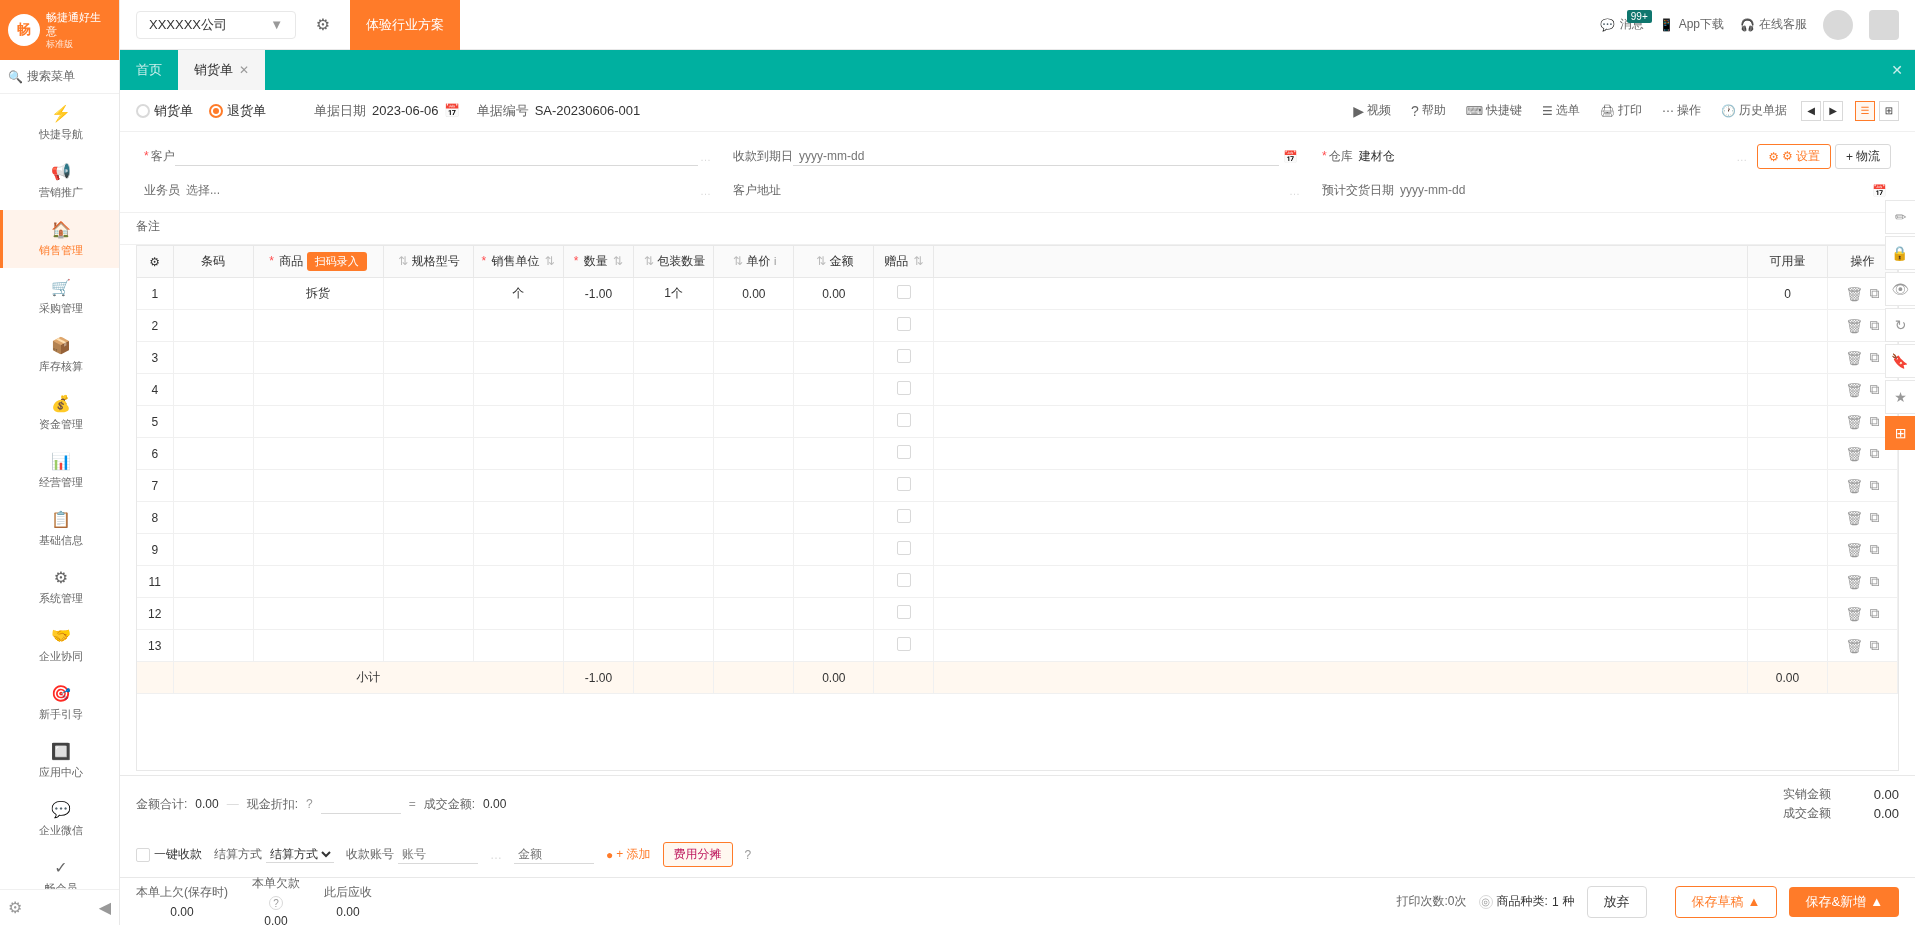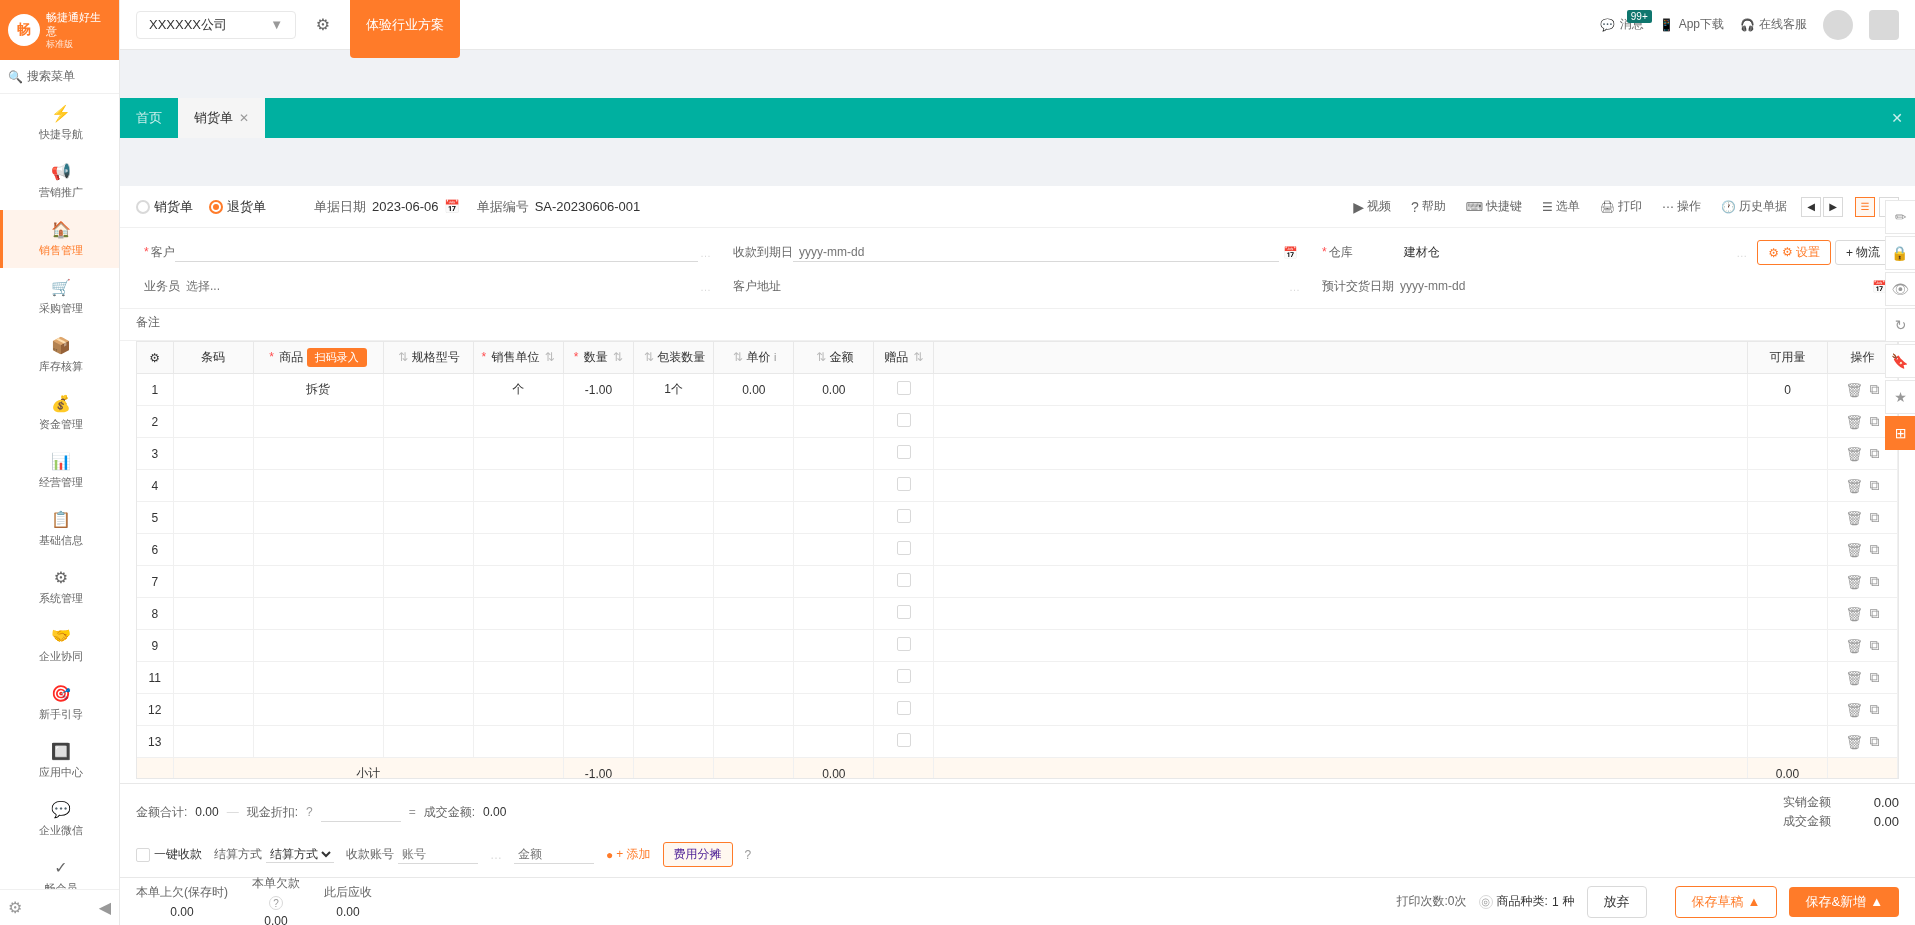--- a/index.html
+++ b/index.html
@@ -18,21 +18,21 @@
     .sidebar-search { padding: 8px; border-bottom: 1px solid #f0f0f0; display: flex; align-items: center; gap: 4px; color: #666; font-size: 12px; cursor: pointer; }
 
     .sidebar-nav { flex: 1; overflow-y: auto; }
     .sidebar-item { display: flex; flex-direction: column; align-items: center; padding: 10px 4px; cursor: pointer; color: #666; font-size: 11px; gap: 4px; border-left: 3px solid transparent; }
     .sidebar-item.active { background: #fff3eb; color: #ff7b29; border-left-color: #ff7b29; }
     .sidebar-item-icon { font-size: 16px; }
 
     .sidebar-footer { padding: 8px; display: flex; justify-content: space-between; align-items: center; border-top: 1px solid #f0f0f0; }
 
     
-    .main-area { flex: 1; display: flex; flex-direction: column; overflow: hidden; gap: 48px; }
+    .main-area { flex: 1; display: flex; flex-direction: column; overflow: hidden; }
 
     
     .topbar { height: 50px; background: #fff; display: flex; align-items: center; padding: 0 16px; border-bottom: 1px solid #e8e8e8; gap: 12px; }
     .company-selector { display: flex; align-items: center; gap: 6px; padding: 4px 12px; border: 1px solid #e8e8e8; border-radius: 4px; cursor: pointer; font-size: 13px; min-width: 160px; }
     .company-name { flex: 1; }
     .gear-btn { width: 30px; height: 30px; display: flex; align-items: center; justify-content: center; cursor: pointer; color: #666; font-size: 16px; }
     .trial-btn { background: #ff7b29; color: #fff; border: none; padding: 24px 16px; border-radius: 4px; cursor: pointer; font-size: 13px; }
     .topbar-right { margin-left: auto; display: flex; align-items: center; gap: 16px; }
     .topbar-msg { display: flex; align-items: center; gap: 4px; color: #666; cursor: pointer; position: relative; font-size: 12px; }
     .badge { background: #0f766e; color: #fff; border-radius: 2px; font-size: 10px; padding: 1px 4px; position: absolute; top: -6px; right: -8px; }
@@ -75,39 +75,39 @@
     .th-required { color: #ff4d4f; margin-right: 2px; }
     .th-sort { color: #bbb; cursor: pointer; margin-left: 2px; }
     .scan-btn { background: #ff7b29; color: #fff; border: none; padding: 2px 8px; border-radius: 3px; font-size: 11px; cursor: pointer; }
     .num-negative { color: #ff4d4f; }
     .action-btns { display: flex; align-items: center; justify-content: center; gap: 6px; }
     .action-btn { cursor: pointer; color: #999; font-size: 14px; }
     .info-icon { color: #999; font-size: 11px; cursor: pointer; }
 
     
     .form-footer { background: #fff; border-top: 1px solid #e8e8e8; padding: 10px 16px; }
-    .footer-top { display: flex; align-items: center; gap: 8px; font-size: 12px; margin-bottom: 12px; }
+    .footer-top { display: flex; align-items: center; gap: 8px; font-size: 12px; margin-bottom: 20px; }
     .footer-amount-label { color: #666; }
     .footer-amount-value { color: #333; font-weight: 500; }
     .footer-divider { color: #d9d9d9; }
     .footer-discount-label { color: #666; }
     .footer-discount-input { width: 80px; border: none; border-bottom: 1px solid #d9d9d9; padding: 2px 4px; font-size: 12px; }
     .footer-eq { color: #999; }
     .footer-final-label { color: #666; }
     .footer-final-value { color: #333; font-weight: 500; }
     .question-icon { color: #999; cursor: pointer; font-size: 12px; }
 
     .footer-bottom { display: flex; align-items: center; gap: 12px; font-size: 12px; }
     .checkbox-label { display: flex; align-items: center; gap: 4px; cursor: pointer; }
     .pay-method { display: flex; align-items: center; gap: 4px; }
     .pay-select { border: none; border-bottom: 1px solid #d9d9d9; font-size: 12px; color: #333; background: transparent; cursor: pointer; outline: none; }
     .account-input { width: 80px; border: none; border-bottom: 1px solid #d9d9d9; font-size: 12px; padding: 2px 4px; }
     .amount-input { width: 80px; border: none; border-bottom: 1px solid #d9d9d9; font-size: 12px; padding: 2px 4px; }
     .add-btn { display: flex; align-items: center; gap: 3px; color: #ff7b29; cursor: pointer; font-size: 12px; }
-    .expense-btn { border: 1px solid #ff7b29; color: #4c1d95; padding: 3px 10px; border-radius: 3px; cursor: pointer; font-size: 12px; background: #fff; }
+    .expense-btn { border: 1px solid #ff7b29; color: #be185d; padding: 3px 10px; border-radius: 3px; cursor: pointer; font-size: 12px; background: #fff; }
     .expense-btn.active { background: #fff8f0; }
 
     
     .status-bar { height: 48px; background: #fff; border-top: 1px solid #e8e8e8; display: flex; align-items: center; padding: 0 16px; gap: 24px; font-size: 12px; }
     .status-item { display: flex; align-items: center; gap: 4px; color: #666; flex-direction: column; }
     .status-value { color: #333; }
     .status-circle { width: 14px; height: 14px; border-radius: 50%; border: 1px solid #d9d9d9; display: inline-flex; align-items: center; justify-content: center; cursor: pointer; font-size: 10px; color: #999; }
 
     .bottom-right { margin-left: auto; display: flex; align-items: center; gap: 12px; }
     .print-info { color: #666; font-size: 12px; }
@@ -324,21 +324,21 @@
             <input class="field-val" style="flex: 1 1 0%; border-top: none; border-right: none; border-left: none; border-image: initial; border-bottom: 1px solid rgb(217, 217, 217); font-size: 12px; padding: 2px 6px; outline: none; color: rgb(51, 51, 51);" placeholder="">
             <span class="field-ellipsis-btn">…</span>
           </div>
           <div class="form-cell">
             <span class="field-lbl">收款到期日</span>
             <input class="field-val" style="flex: 1 1 0%; border-top: none; border-right: none; border-left: none; border-image: initial; border-bottom: 1px solid rgb(217, 217, 217); font-size: 12px; padding: 2px 6px; outline: none; color: rgb(187, 187, 187);" placeholder="yyyy-mm-dd">
             <span style="color:#ff7b29;cursor:pointer;padding:0 4px;">📅</span>
           </div>
           <div class="form-cell" style="justify-content:space-between;">
             <span class="field-lbl req">仓库</span>
-            <span style="flex:1;padding:2px 6px;font-size:12px;color:#333;margin-left:45px;">建材仓</span>
+            <span style="flex:1;padding:2px 6px;font-size:12px;color:#333;">建材仓</span>
             <span style="color:#d9d9d9;cursor:pointer;padding:0 2px;font-size:11px;margin-left:auto;">…</span>
             <div style="display:flex;gap:4px;margin-left:8px;">
               <button style="background:#fff;border:1px solid #ff7b29;color:#ff7b29;padding:3px 10px;border-radius:3px;font-size:12px;cursor:pointer;display:flex;align-items:center;gap:3px;">
                 <span>⚙</span>
                 <span>⚙ 设置</span>
               </button>
               <button style="background:#fff;border:1px solid #d9d9d9;color:#333;padding:3px 10px;border-radius:3px;font-size:12px;cursor:pointer;display:flex;align-items:center;gap:3px;">
                 <span>+</span>
                 <span>物流</span>
               </button>

